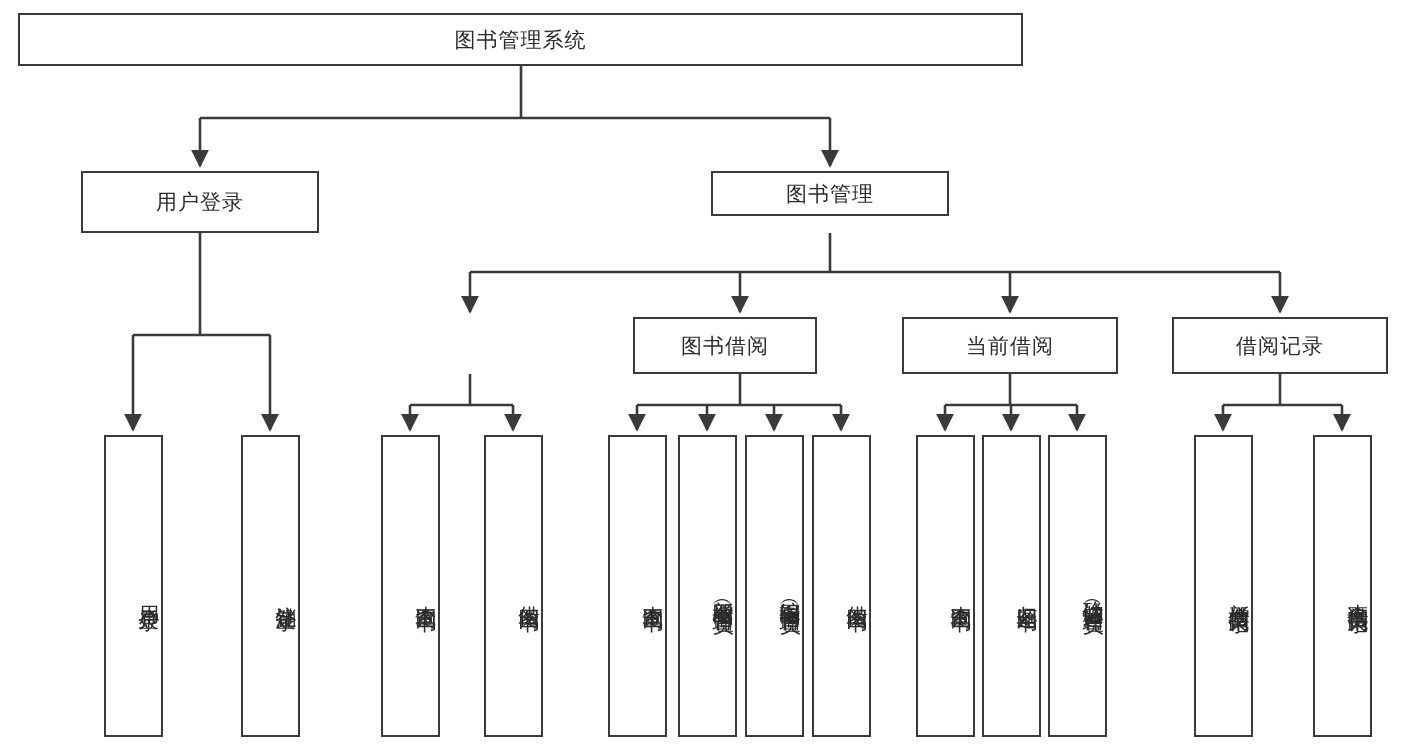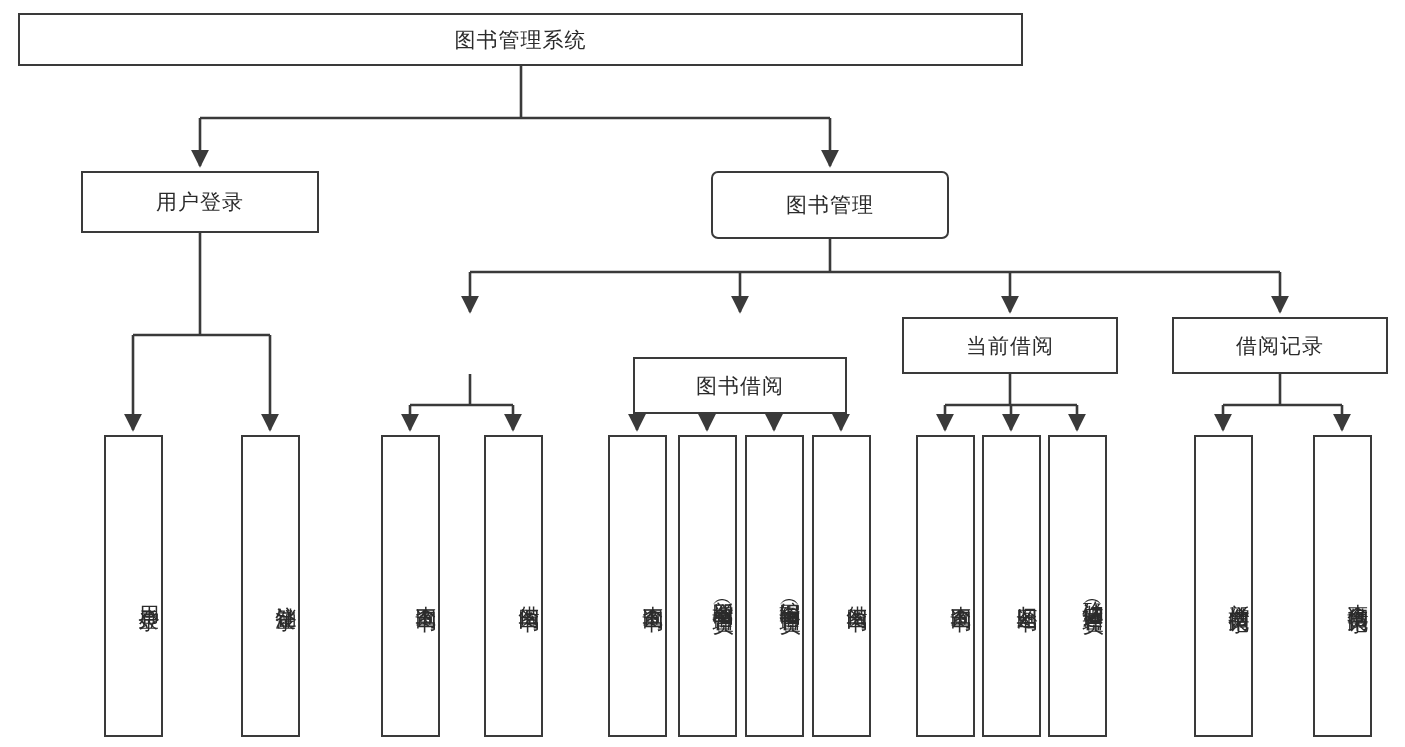--- a/index.html
+++ b/index.html
@@ -117,25 +117,25 @@
     </g>
   </svg>
 
   <div class="node node-root" style="left:18px; top:13px; width:1005px; height:53px;">
     <span>图书管理系统</span>
   </div>
 
   <div class="node node-h" style="left:81px; top:171px; width:238px; height:62px;">
     <span>用户登录</span>
   </div>
-  <div class="node node-h" style="left:711px; top:171px; width:238px; height:68px;border-radius:7px;">
+  <div class="node node-h" style="left:711px; top:171px; width:238px; height:45px;">
     <span>图书管理</span>
   </div>
 
-  <div class="node node-h" style="left:633px; top:317px; width:214px; height:57px;margin-top:40px;">
+  <div class="node node-h" style="left:633px; top:317px; width:184px; height:57px;">
     <span>图书借阅</span>
   </div>
   <div class="node node-h" style="left:1172px; top:317px; width:216px; height:57px;">
     <span>借阅记录</span>
   </div>
   <div class="node node-h" style="left:902px; top:317px; width:216px; height:57px;">
     <span>当前借阅</span>
   </div>
 
   <div class="node node-v" style="left:104px; top:435px; width:59px; height:302px;">

